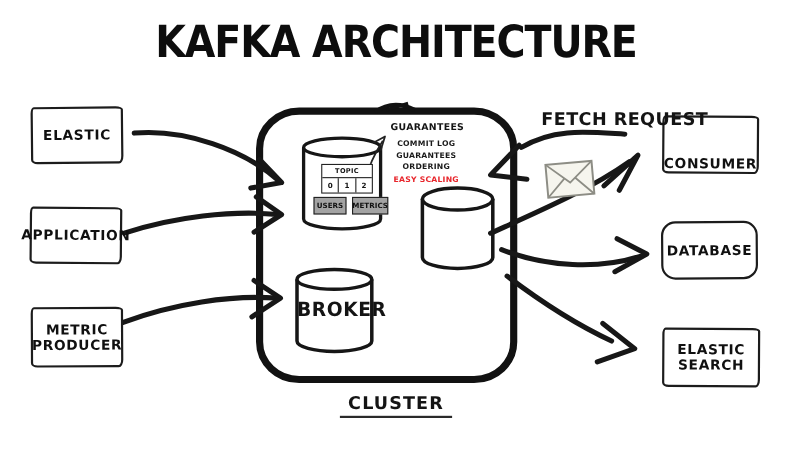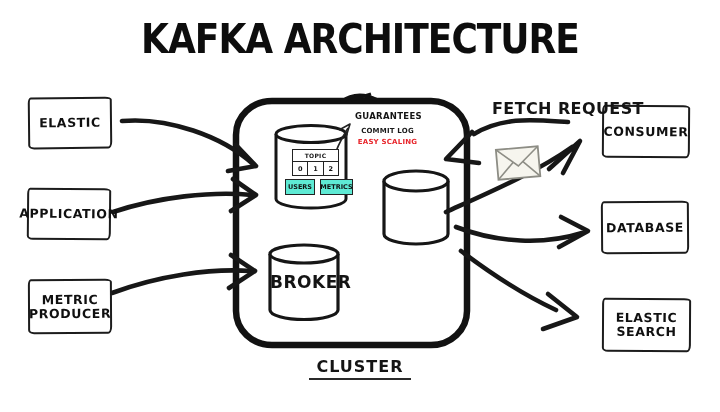--- a/index.html
+++ b/index.html
@@ -8,33 +8,33 @@
   .abs{position:absolute;}
   #title{left:0;top:18px;width:720px;text-align:center;font-size:36px;font-weight:800;
          letter-spacing:-1px;transform:scaleY(1.12);color:#0d0d0d;white-space:nowrap;}
   .node{background:#fff;border:2.2px solid #1c1c1c;display:flex;align-items:center;
         justify-content:center;text-align:center;font-weight:bold;font-size:12.5px;
         letter-spacing:0.6px;line-height:14px;color:#101010;
         border-radius:3px 7px 4px 6px / 6px 3px 7px 4px;}
   #node-producer{left:28px;top:97px;width:80px;height:48px;transform:rotate(-0.6deg);}
   #node-application{left:27px;top:188px;width:80px;height:48px;transform:rotate(0.5deg);}
   #node-metric-producer{left:28px;top:279px;width:80px;height:51px;transform:rotate(-0.3deg);}
-  #node-consumer{left:602px;top:105px;width:84px;height:49px;transform:rotate(0.4deg);}
-  #node-database{left:601px;top:201px;width:84px;height:49px;transform:rotate(-0.4deg);}
+  #node-consumer{left:602px;top:105px;width:84px;height:49px;transform:rotate(0.4deg);align-items:flex-end;}
+  #node-database{left:601px;top:201px;width:84px;height:49px;transform:rotate(-0.4deg);border-radius:13px;}
   #node-elastic{left:602px;top:298px;width:85px;height:50px;transform:rotate(0.3deg);justify-content:center;}
   #fetch-request{left:492px;top:99px;font-size:16px;font-weight:bold;letter-spacing:0.4px;white-space:nowrap;}
   #partition-label{left:355px;top:111px;font-size:8.5px;font-weight:bold;letter-spacing:0.3px;}
   #notes{left:340px;top:126px;width:95px;text-align:center;font-size:7px;font-weight:bold;
          line-height:10.5px;letter-spacing:0.2px;color:#1a1a1a;}
   #note-easy{font-weight:bold;}
   #cluster-label{left:300px;top:357px;width:120px;text-align:center;font-size:16px;
          font-weight:bold;letter-spacing:1px;}
   #cluster-label span{display:inline-block;border-bottom:2.5px solid #2a2a2a;padding:0 7px 2px 7px;}
   
-  .tinybox{position:absolute;background:#5eead4;border:1.3px solid #222;font-size:6.5px;
+  .tinybox{position:absolute;background:#a3a3a3;border:1.3px solid #222;font-size:6.5px;
            font-weight:bold;display:flex;align-items:center;justify-content:center;color:#111;}
   #topic-box{left:292px;top:149px;width:45px;height:25px;border:1.3px solid #222;background:#fff;}
   #topic-title{width:100%;height:11px;display:flex;align-items:center;justify-content:center;
            font-size:6px;font-weight:bold;letter-spacing:0.3px;}
   #topic-cells{display:flex;height:13px;border-top:1.3px solid #222;}
   .cell{flex:1;display:flex;align-items:center;justify-content:center;font-size:6.5px;
         font-weight:bold;border-right:1.3px solid #222;}
   .cell:last-child{border-right:none;}
   #users-box{left:285px;top:179px;width:28px;height:14px;}
   #metrics-box{left:320px;top:179px;width:31px;height:14px;}
@@ -129,20 +129,21 @@
 </div>
 <div id="node-elastic" class="node abs">
   <span>ELASTIC SEARCH</span>
 </div>
 
 <div id="fetch-request" class="abs">FETCH REQUEST</div>
 <div id="partition-label" class="abs">GUARANTEES</div>
 
 <div id="notes" class="abs">
   <div>COMMIT LOG</div>
+  <div>GUARANTEES ORDERING</div>
   <div id="note-easy" style="color: rgb(232, 37, 43);">EASY SCALING</div>
 </div>
 
 <div id="topic-box" class="abs">
   <div id="topic-title">TOPIC</div>
   <div id="topic-cells">
     <div class="cell">0</div>
     <div class="cell">1</div>
     <div class="cell">2</div>
   </div>

